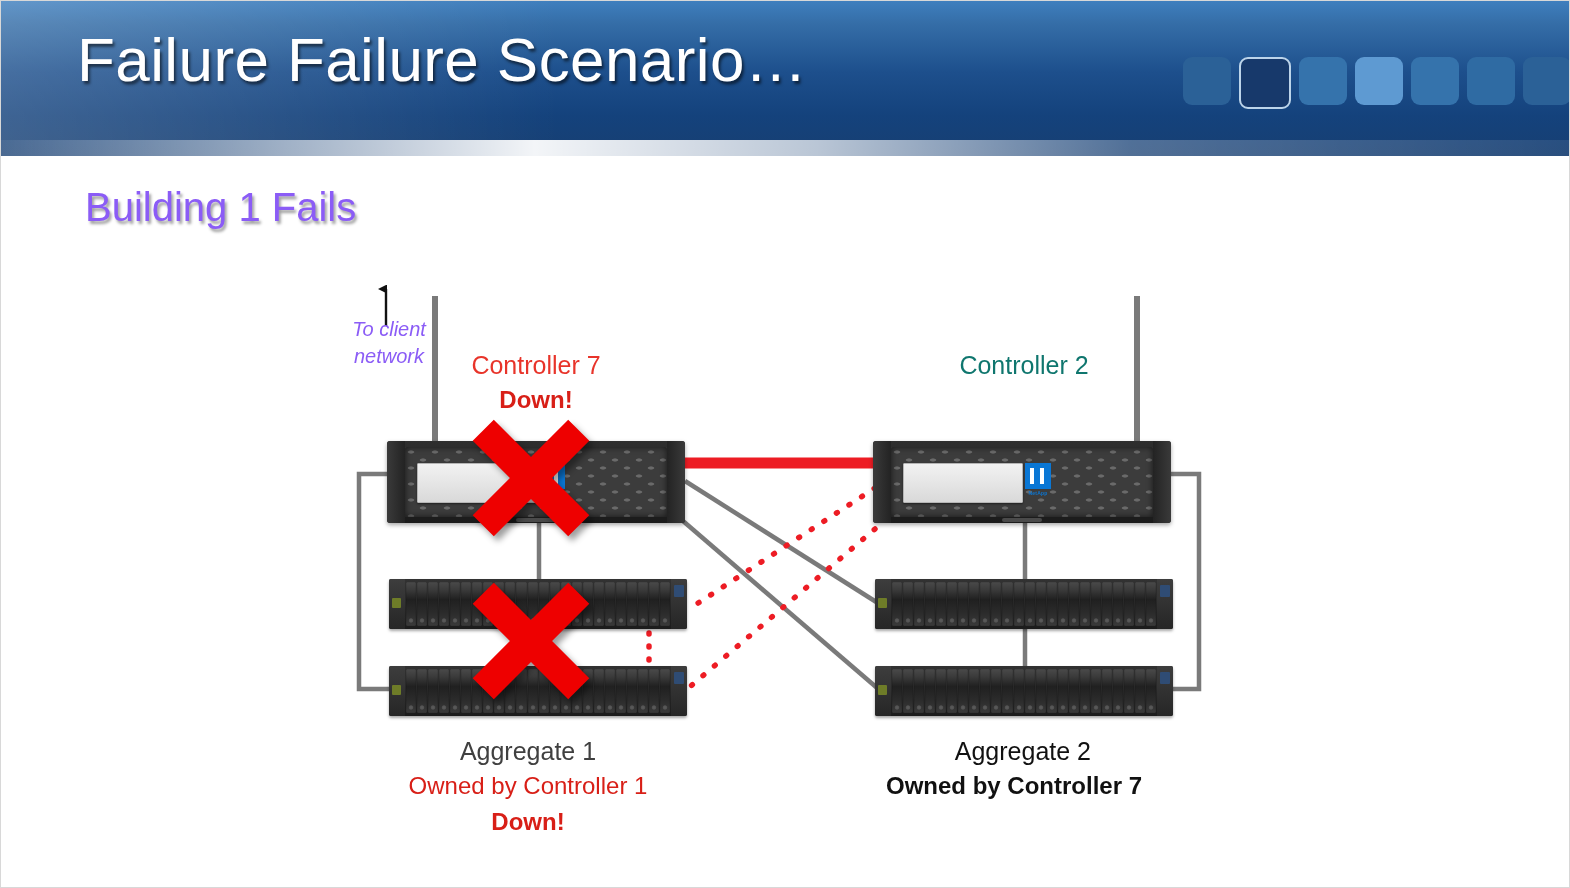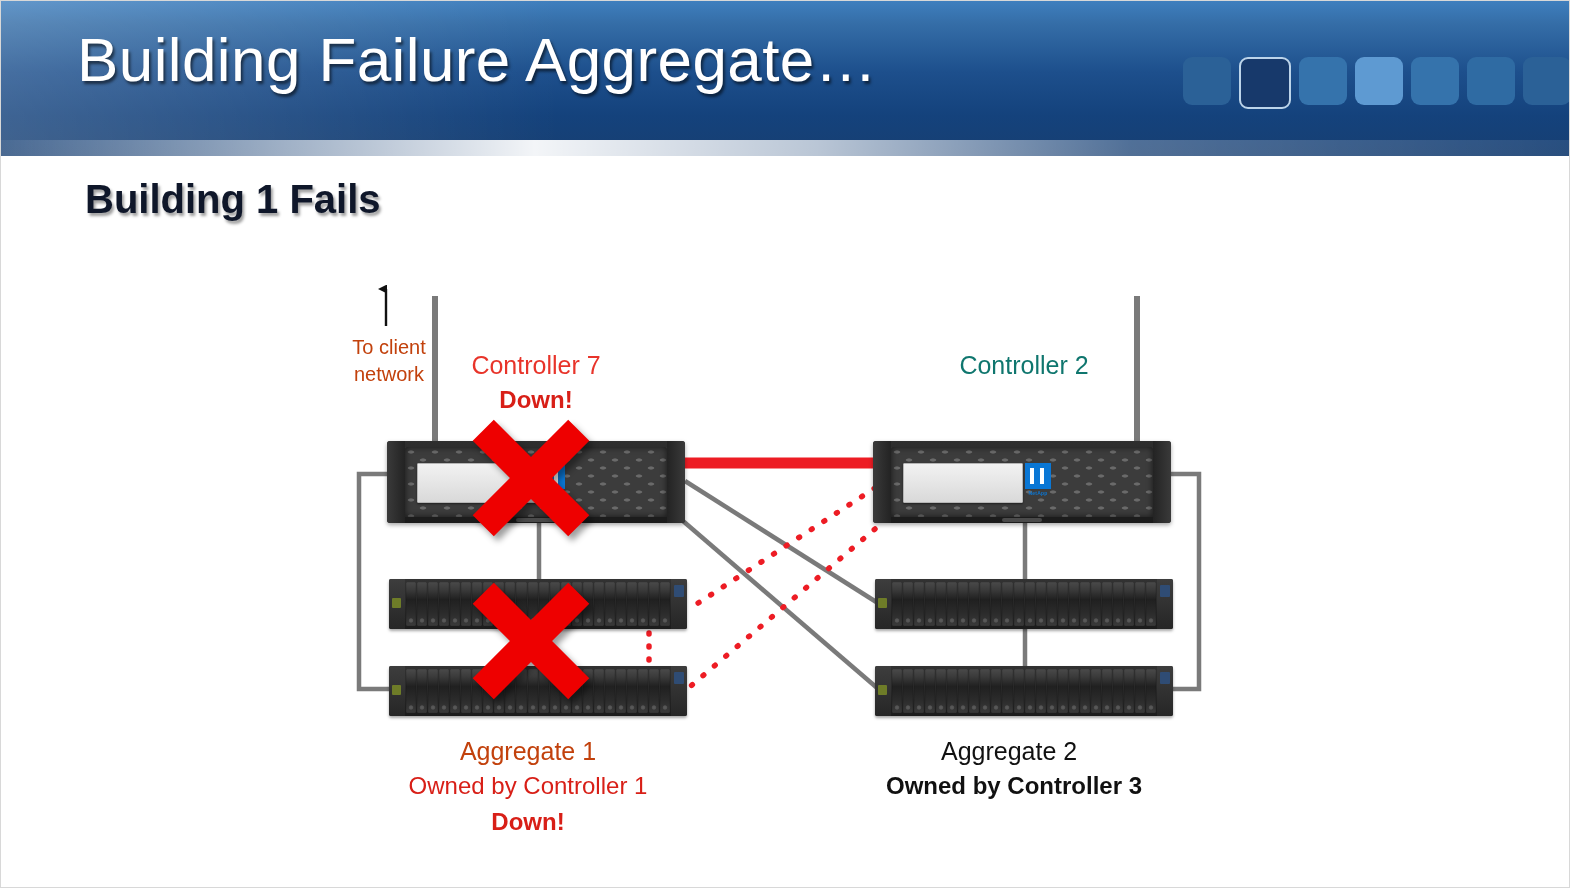--- a/index.html
+++ b/index.html
@@ -80,24 +80,24 @@
   .hdr-sq {
     width: 48px;
     height: 48px;
     border-radius: 9px;
   }
 
   
   #body-heading {
     position: absolute;
     left: 84px;
-    top: 176px;
+    top: 184px;
     font-size: 40px;
-    font-weight: 700;
-    color: #0f172a;
+    font-weight: 400;
+    color: #8b5cf6;
     text-shadow: 2px 3px 3px rgba(0,0,0,0.38);
     white-space: nowrap;
   }
 
   
   #diagram {
     position: absolute;
     left: 0;
     top: 0;
     width: 1570px;
@@ -110,27 +110,28 @@
   }
 
   
   .dlabel {
     position: absolute;
     white-space: nowrap;
     font-family: "Liberation Sans", sans-serif;
   }
   #label-to-client {
     left: 343px;
-    top: 333px;
+    top: 315px;
     width: 90px;
     text-align: center;
     font-size: 20px;
     line-height: 1.35;
-    color: #c2410c;
+    color: #8b5cf6;
     white-space: normal;
+    font-style: italic;
   }
   #label-controller1 {
     left: 460px;
     top: 350px;
     width: 150px;
     text-align: center;
     font-size: 25px;
     color: #e8342a;
   }
   #label-controller1-down {
@@ -149,21 +150,21 @@
     text-align: center;
     font-size: 25px;
     color: #0f766e;
   }
   #label-aggregate1 {
     left: 452px;
     top: 736px;
     width: 150px;
     text-align: center;
     font-size: 25px;
-    color: #c2410c;
+    color: #404040;
   }
   #label-aggregate1-owner {
     left: 390px;
     top: 771px;
     width: 274px;
     text-align: center;
     font-size: 24px;
     font-weight: 400;
     color: #d81f17;
   }
@@ -173,21 +174,21 @@
     width: 150px;
     text-align: center;
     font-size: 24px;
     font-weight: 700;
     color: #d81f17;
   }
   #label-aggregate2 {
     left: 940px;
     top: 736px;
     width: 150px;
-    text-align: left;
+    text-align: right;
     font-size: 25px;
     color: #111111;
   }
   #label-aggregate2-owner {
     left: 876px;
     top: 771px;
     width: 274px;
     text-align: center;
     font-size: 24px;
     font-weight: 700;
@@ -354,21 +355,21 @@
   }
 </style>
 </head>
 <body>
 
 <div id="slide">
 
   <div id="header-banner">
     <div id="header-sheen"></div>
 
-    <div id="header-title">Building Failure Aggregate…</div>
+    <div id="header-title">Failure Failure Scenario…</div>
 
     <div id="header-squares">
       <div class="hdr-sq" style="background: rgb(43, 97, 151);"></div>
       <div class="hdr-sq" style="background: rgb(23, 57, 107); border: 2px solid rgb(188, 212, 234);"></div>
       <div class="hdr-sq" style="background: rgb(53, 115, 172);"></div>
       <div class="hdr-sq" style="background: rgb(94, 154, 210);"></div>
       <div class="hdr-sq" style="background: rgb(53, 115, 172);"></div>
       <div class="hdr-sq" style="background: rgb(47, 107, 163);"></div>
       <div class="hdr-sq" style="background: rgb(43, 97, 151);"></div>
     </div>
@@ -581,16 +582,16 @@
     <div class="dlabel" id="label-controller2">Controller 2</div>
 
     <div class="dlabel" id="label-aggregate1">Aggregate 1</div>
 
     <div class="dlabel" id="label-aggregate1-owner">Owned by Controller 1</div>
 
     <div class="dlabel" id="label-aggregate1-down">Down!</div>
 
     <div class="dlabel" id="label-aggregate2">Aggregate 2</div>
 
-    <div class="dlabel" id="label-aggregate2-owner">Owned by Controller 3</div>
+    <div class="dlabel" id="label-aggregate2-owner">Owned by Controller 7</div>
 
   </div>
 </div>
 
 </body></html>

